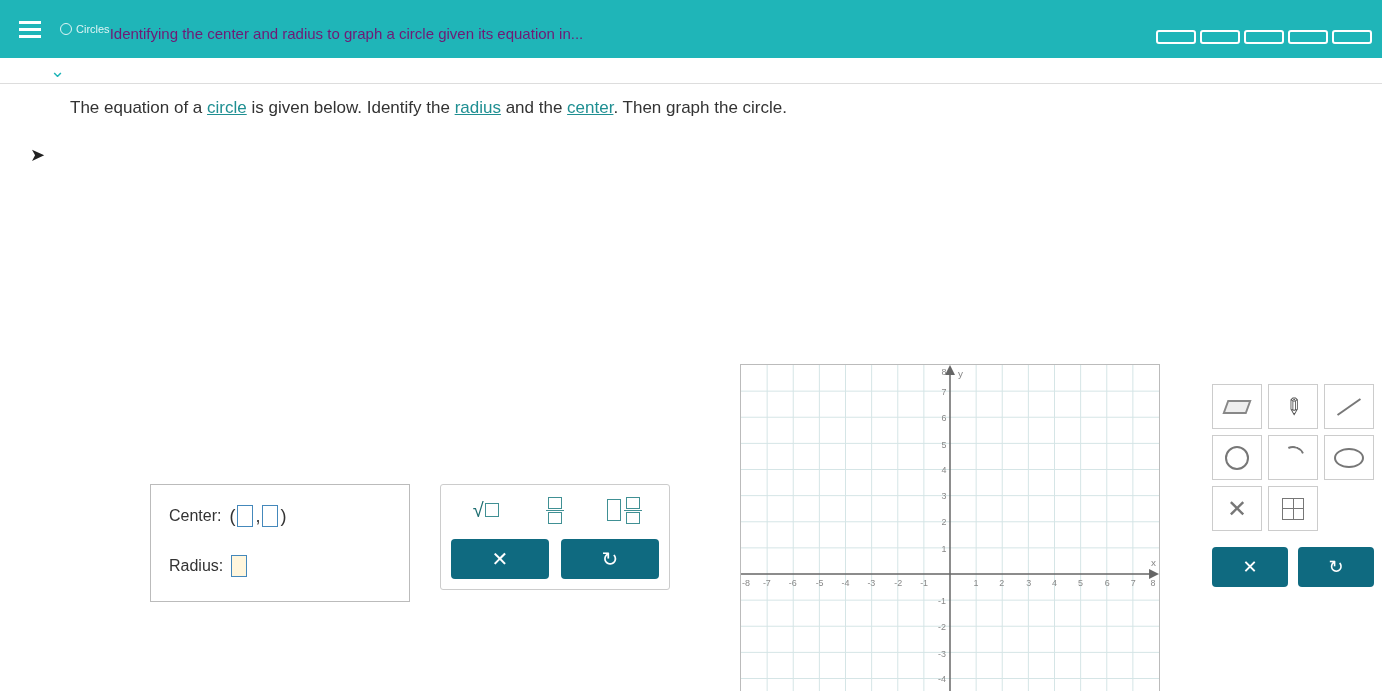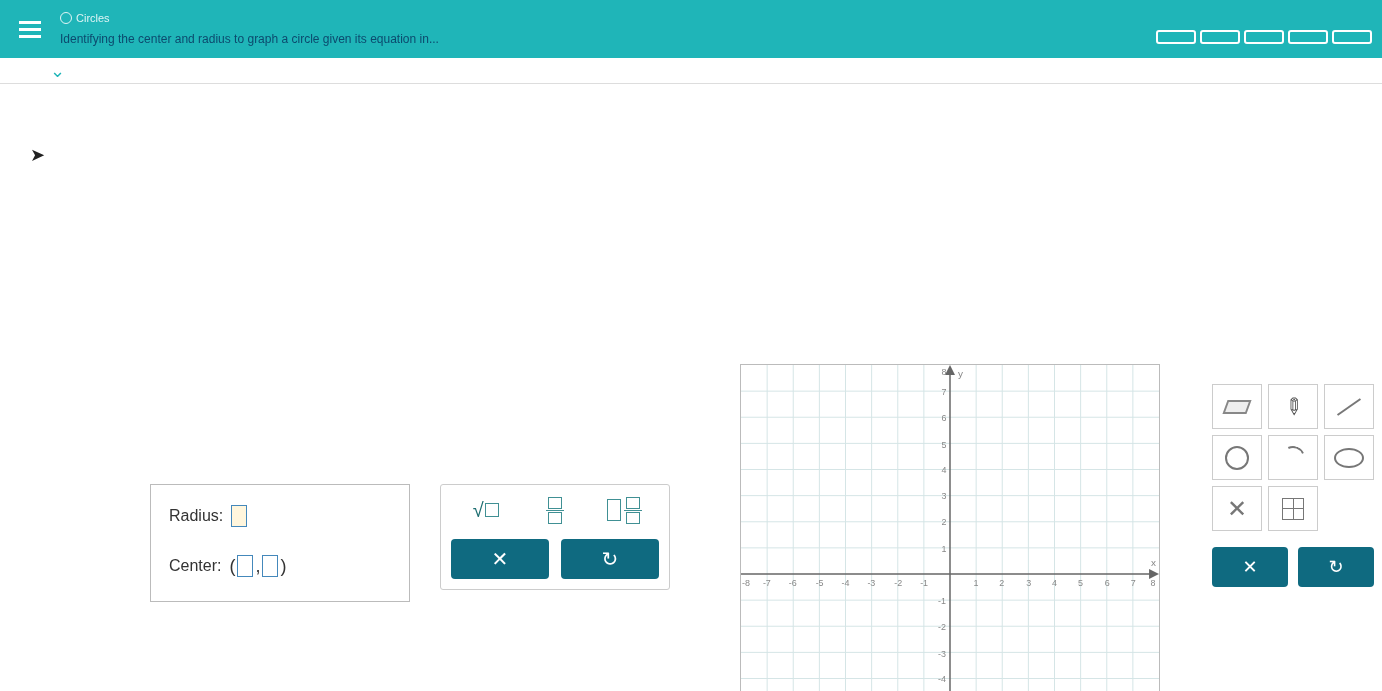--- a/index.html
+++ b/index.html
@@ -21,27 +21,27 @@
     position: relative;
   }
   .menu-btn {
     width: 40px; height: 40px;
     display:flex; align-items:center; justify-content:center;
     cursor:pointer;
     margin-right:10px;
   }
   .menu-btn .bar { width:22px; height:3px; background:#fff; margin:2px 0; }
   .menu-btn-inner { display:flex; flex-direction:column; align-items:center;}
-  .breadcrumb { display:flex; flex-direction:column; }
+  .breadcrumb { display:flex; flex-direction:row; }
   .bc-top { font-size:11px; color:rgba(255,255,255,.85); display:flex; align-items:center; gap:4px;}
   .bc-shield {
     width:12px; height:12px; border:1px solid rgba(255,255,255,.85); border-radius:50%;
     display:inline-block;
   }
-  .bc-main { font-size:12px; color:#0c4a6e; margin-top:8px;}
+  .bc-main { font-size:15px; color:#701a75; margin-top:8px;}
   .progress-boxes { position:absolute; right:10px; top:30px; display:flex; gap:4px;}
   .progress-boxes .pb { width:40px; height:14px; border:2px solid #fff; border-radius:3px; }
   .chevron-bar {
     background:#fff;
     border-bottom:1px solid #ddd;
     height:26px;
     display:flex;
     align-items:center;
     padding-left:50px;
   }
@@ -194,35 +194,38 @@
   </div>
 </div>
 
 <div class="chevron-bar">
   <span class="chevron-down">⌄</span>
 </div>
 
 <div class="content">
   <span class="cursor-arrow">➤</span>
 
+  <div class="question">
+    <span>The equation of a </span><span class="lnk">circle</span><span> is given below. Identify the </span><span class="lnk">radius</span><span> and the </span><span class="lnk">center</span><span>. Then graph the circle.</span>
+  </div>
 
 
   <div class="lower-row">
     <div class="answer-box">
-      <div class="ans-line">
-        <span class="ans-label">Radius:</span>
-        <span class="tiny-input"></span>
-      </div>
       <div class="ans-line">
         <span class="ans-label">Center:</span>
         <span class="paren">(</span>
         <span class="tiny-input2"></span>
         <span class="paren">,</span>
         <span class="tiny-input2"></span>
         <span class="paren">)</span>
+      </div>
+      <div class="ans-line">
+        <span class="ans-label">Radius:</span>
+        <span class="tiny-input"></span>
       </div>
     </div>
 
     <div class="ops-panel">
       <div class="op-row1">
         <div class="op-item">√<span class="sqrt-box"></span></div>
         <div class="op-item">
           <div class="frac">
               <div class="fb"></div>
               <div class="fl"></div>

